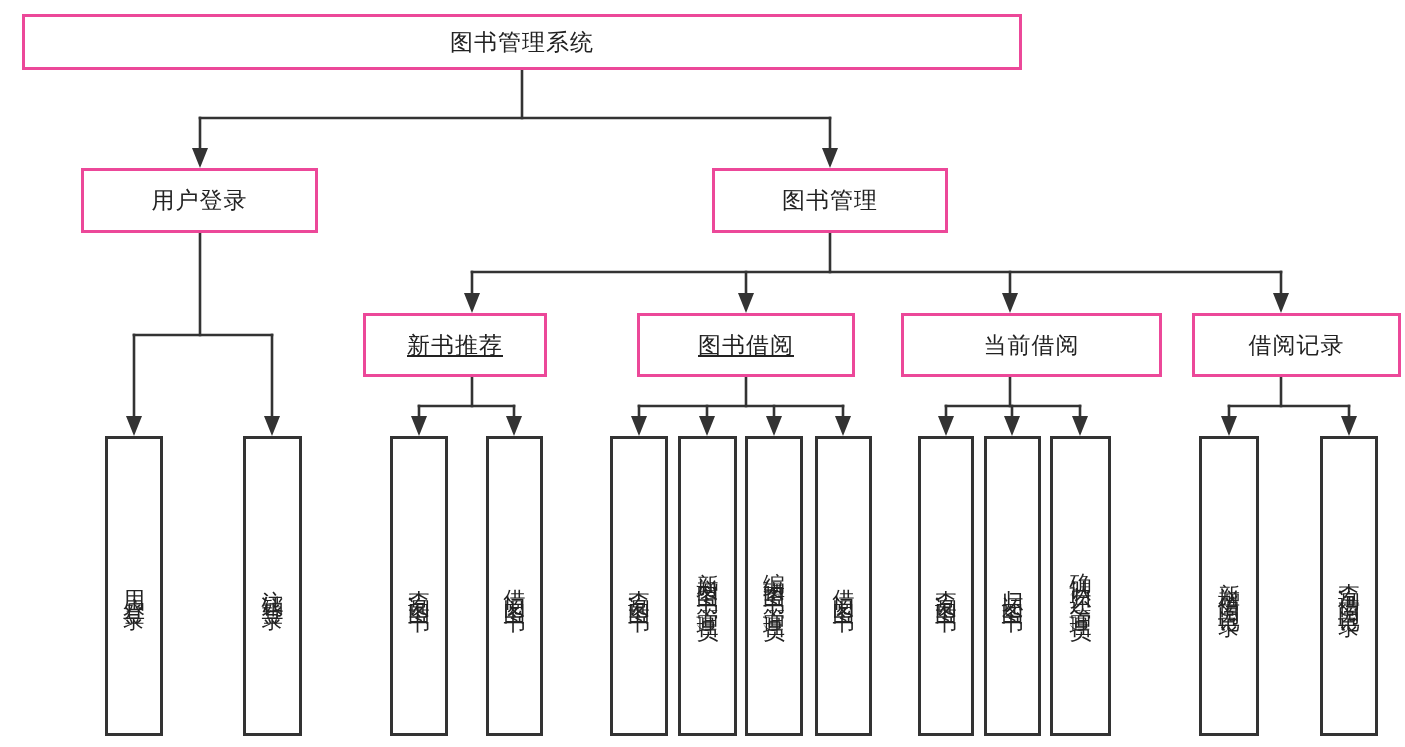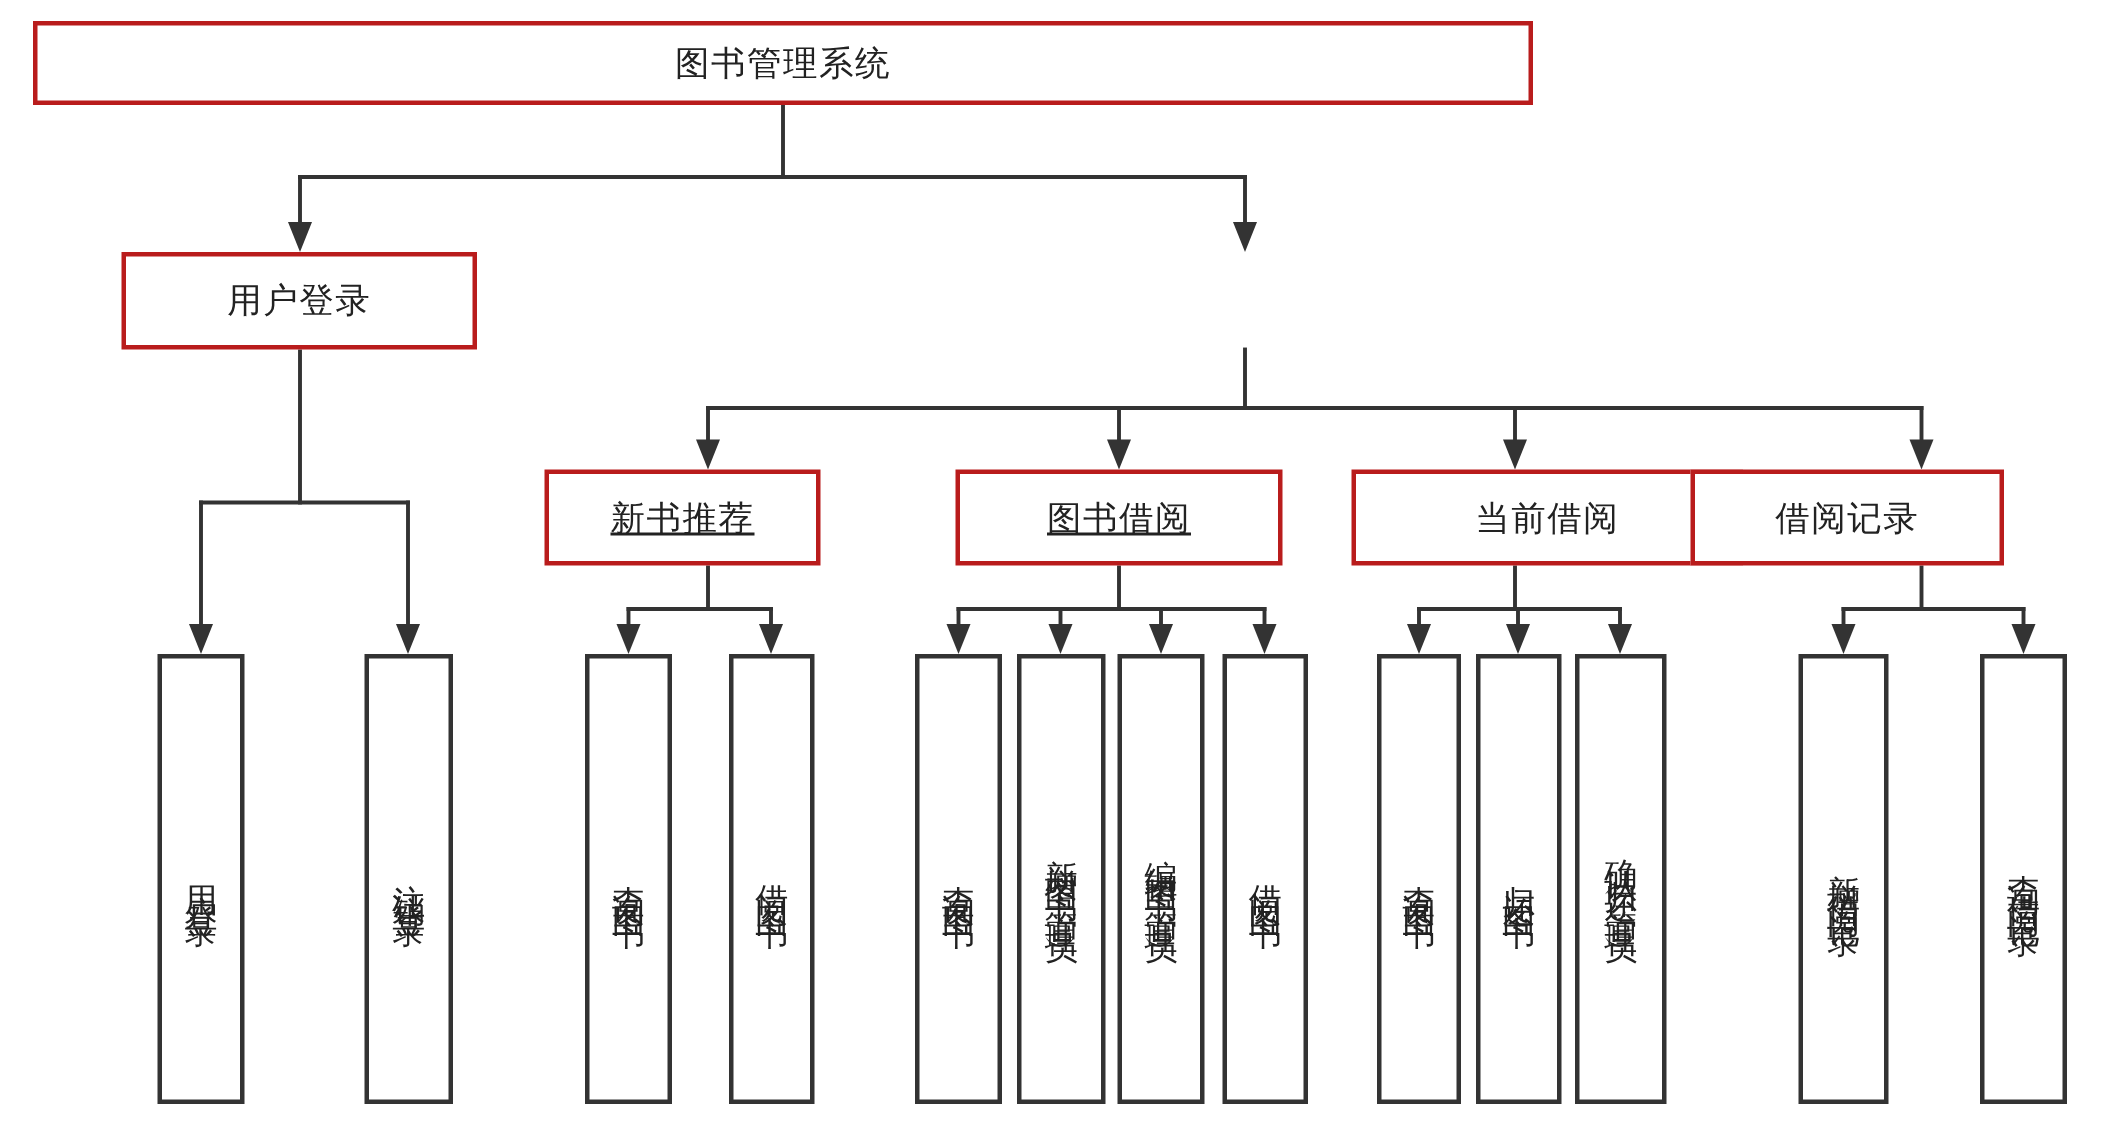--- a/index.html
+++ b/index.html
@@ -17,21 +17,21 @@
   }
   .wires {
     position: absolute;
     left: 0; top: 0;
     width: 1405px;
     height: 747px;
   }
   .box {
     position: absolute;
     box-sizing: border-box;
-    border: 3px solid #b91c1c;
+    border: 3px solid #ec4899;
     background: #ffffff;
     display: flex;
     align-items: center;
     justify-content: center;
     color: #222222;
     font-size: 23px;
     letter-spacing: 1px;
     white-space: nowrap;
     z-index: 2;
   }
@@ -123,25 +123,26 @@
         <polygon points="1012,436 1004,416 1020,416" fill="#333333"></polygon>
         <polygon points="1080,436 1072,416 1088,416" fill="#333333"></polygon>
         <polygon points="1229,436 1221,416 1237,416" fill="#333333"></polygon>
         <polygon points="1349,436 1341,416 1357,416" fill="#333333"></polygon>
       </g>
     </svg>
 
   <div class="box" style="left:22px; top:14px; width:1000px; height:56px;">图书管理系统</div>
 
   <div class="box" style="left:81px; top:168px; width:237px; height:65px;">用户登录</div>
+  <div class="box" style="left:712px; top:168px; width:236px; height:65px;">图书管理</div>
 
   <div class="box" style="left:363px; top:313px; width:184px; height:64px;text-decoration:underline;">新书推荐</div>
   <div class="box" style="left:637px; top:313px; width:218px; height:64px;text-decoration:underline;">图书借阅</div>
   <div class="box" style="left:901px; top:313px; width:261px; height:64px;text-align:center;">当前借阅</div>
-  <div class="box" style="left:1127px; top:313px; width:209px; height:64px;font-family:Liberation Mono, monospace;">借阅记录</div>
+  <div class="box" style="left:1192px; top:313px; width:209px; height:64px;font-family:Liberation Mono, monospace;">借阅记录</div>
 
   <div class="leaf" style="left:105px; top:436px; width:58px; height:300px;">
     <span>用户登录</span>
   </div>
   <div class="leaf" style="left:243px; top:436px; width:59px; height:300px;">
     <span>注销登录</span>
   </div>
 
   <div class="leaf" style="left:390px; top:436px; width:58px; height:300px;">
     <span>查询图书</span>

